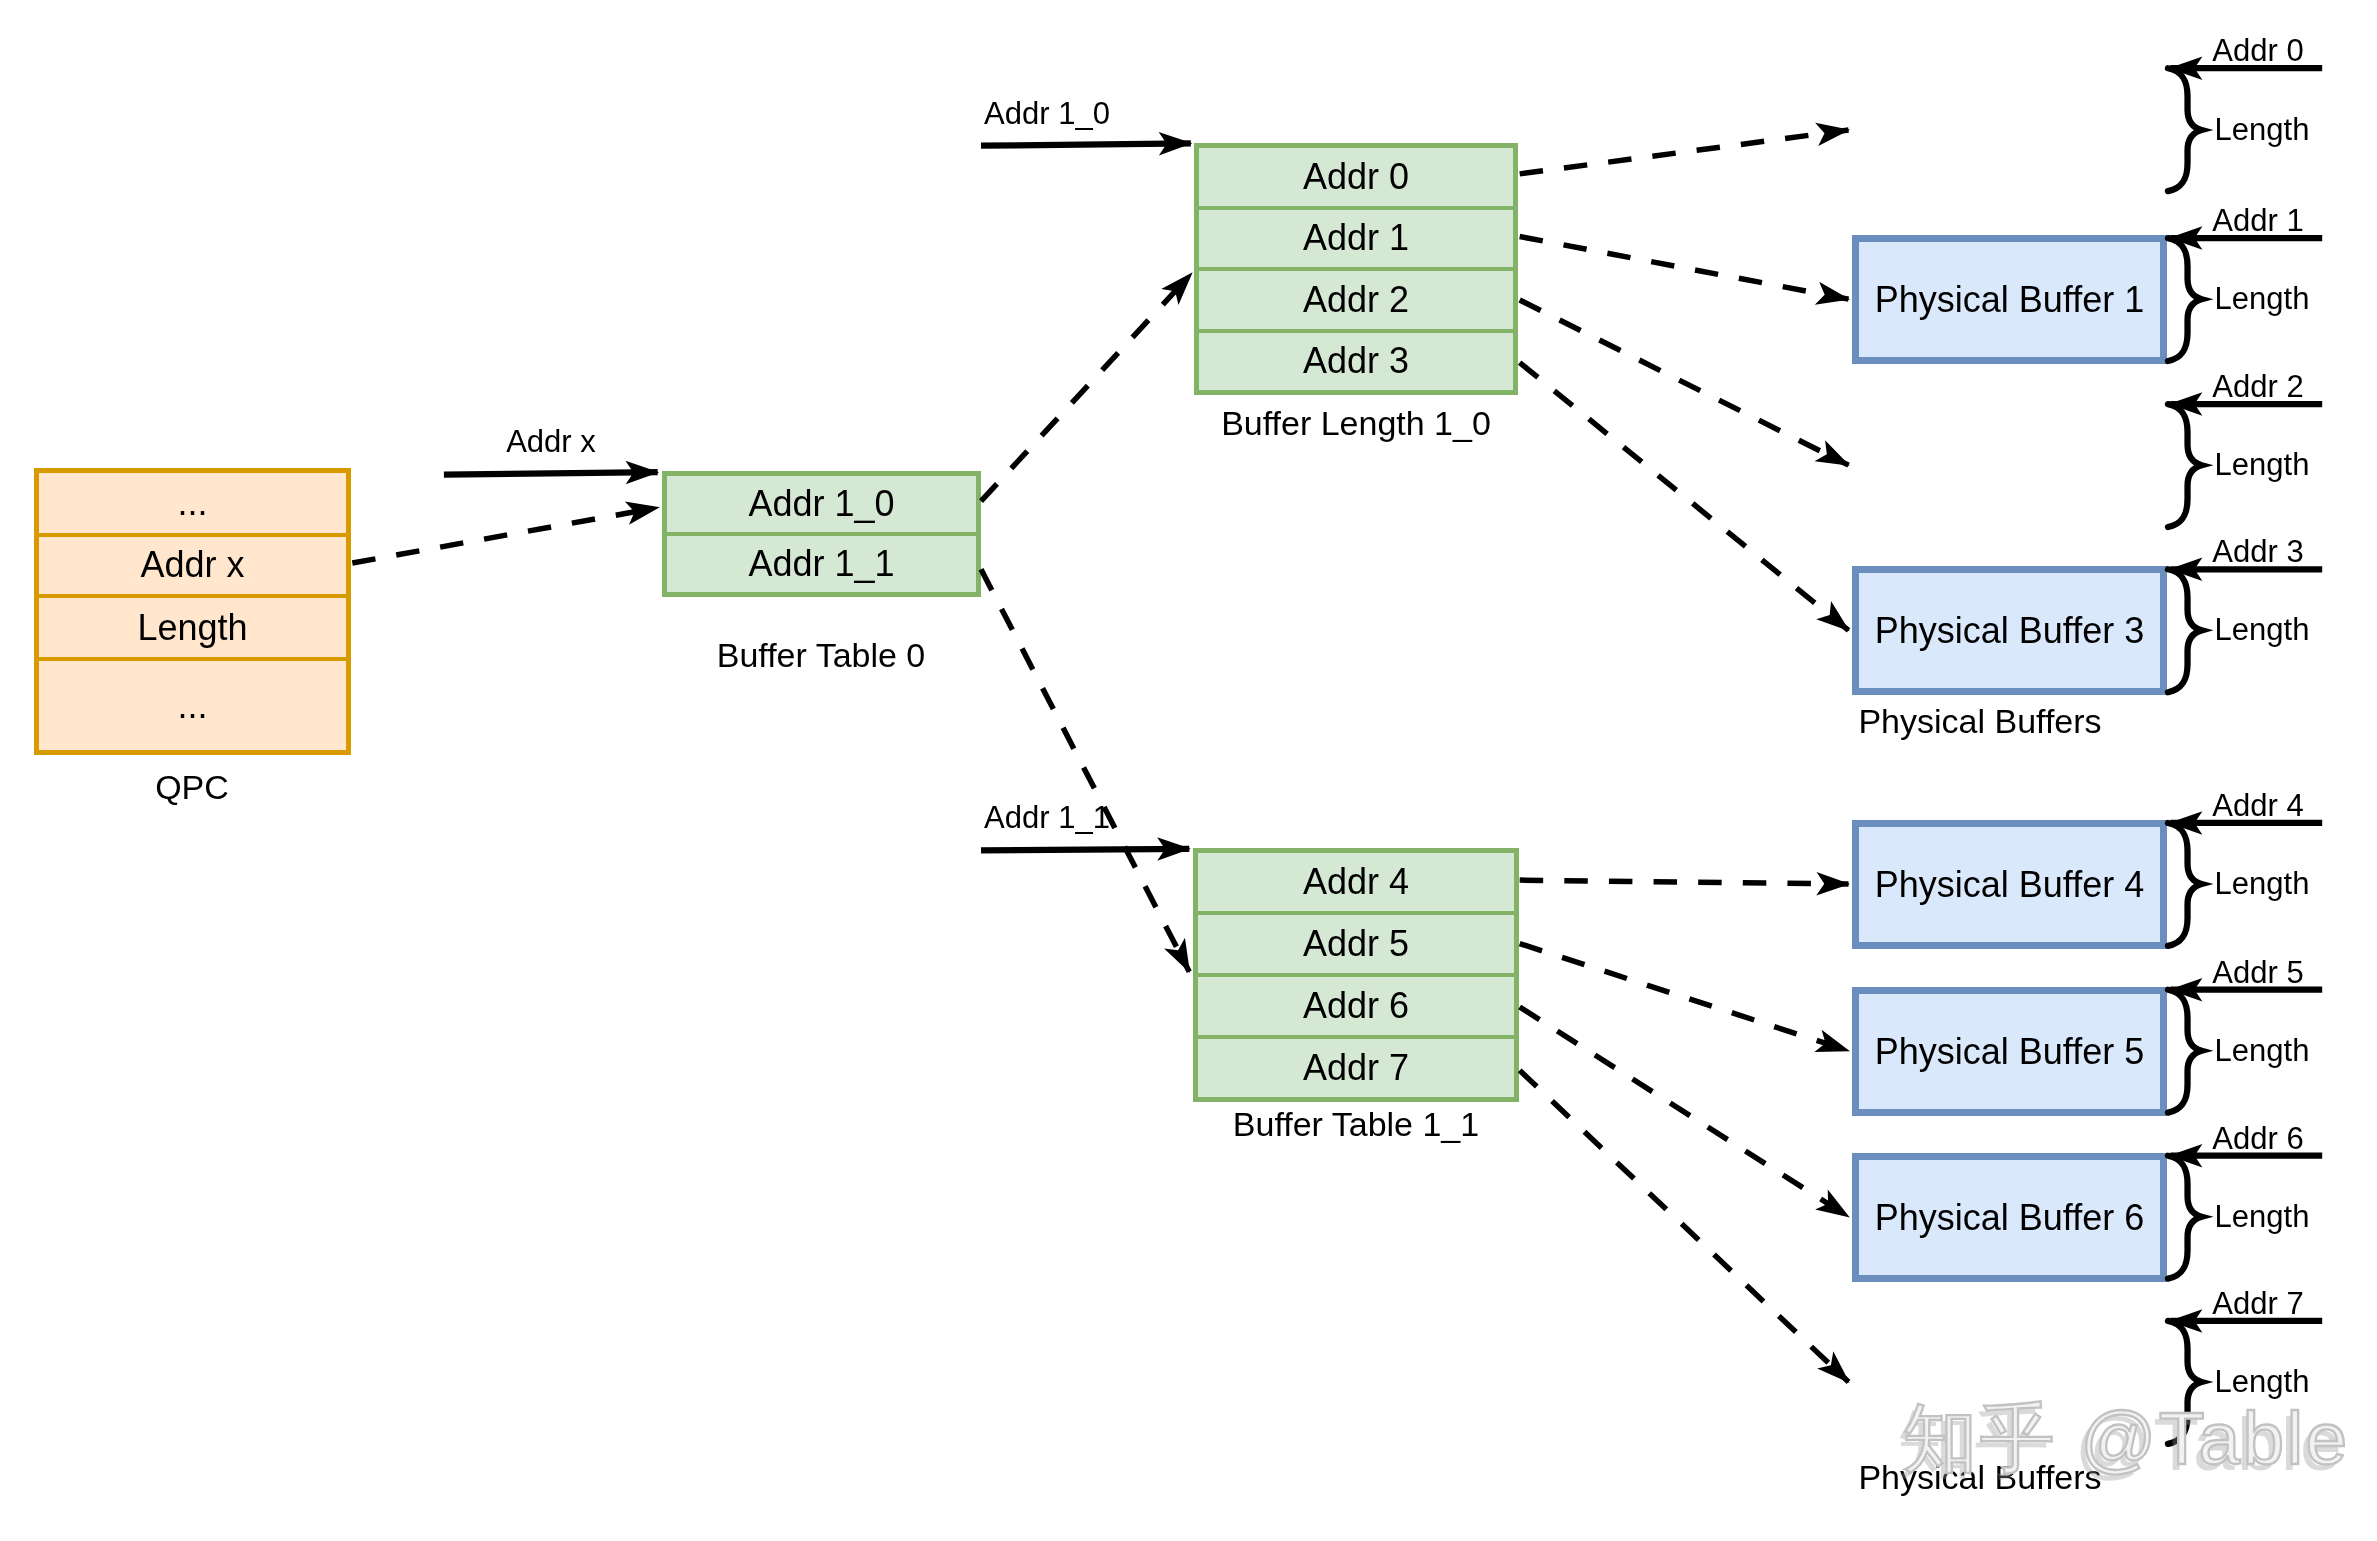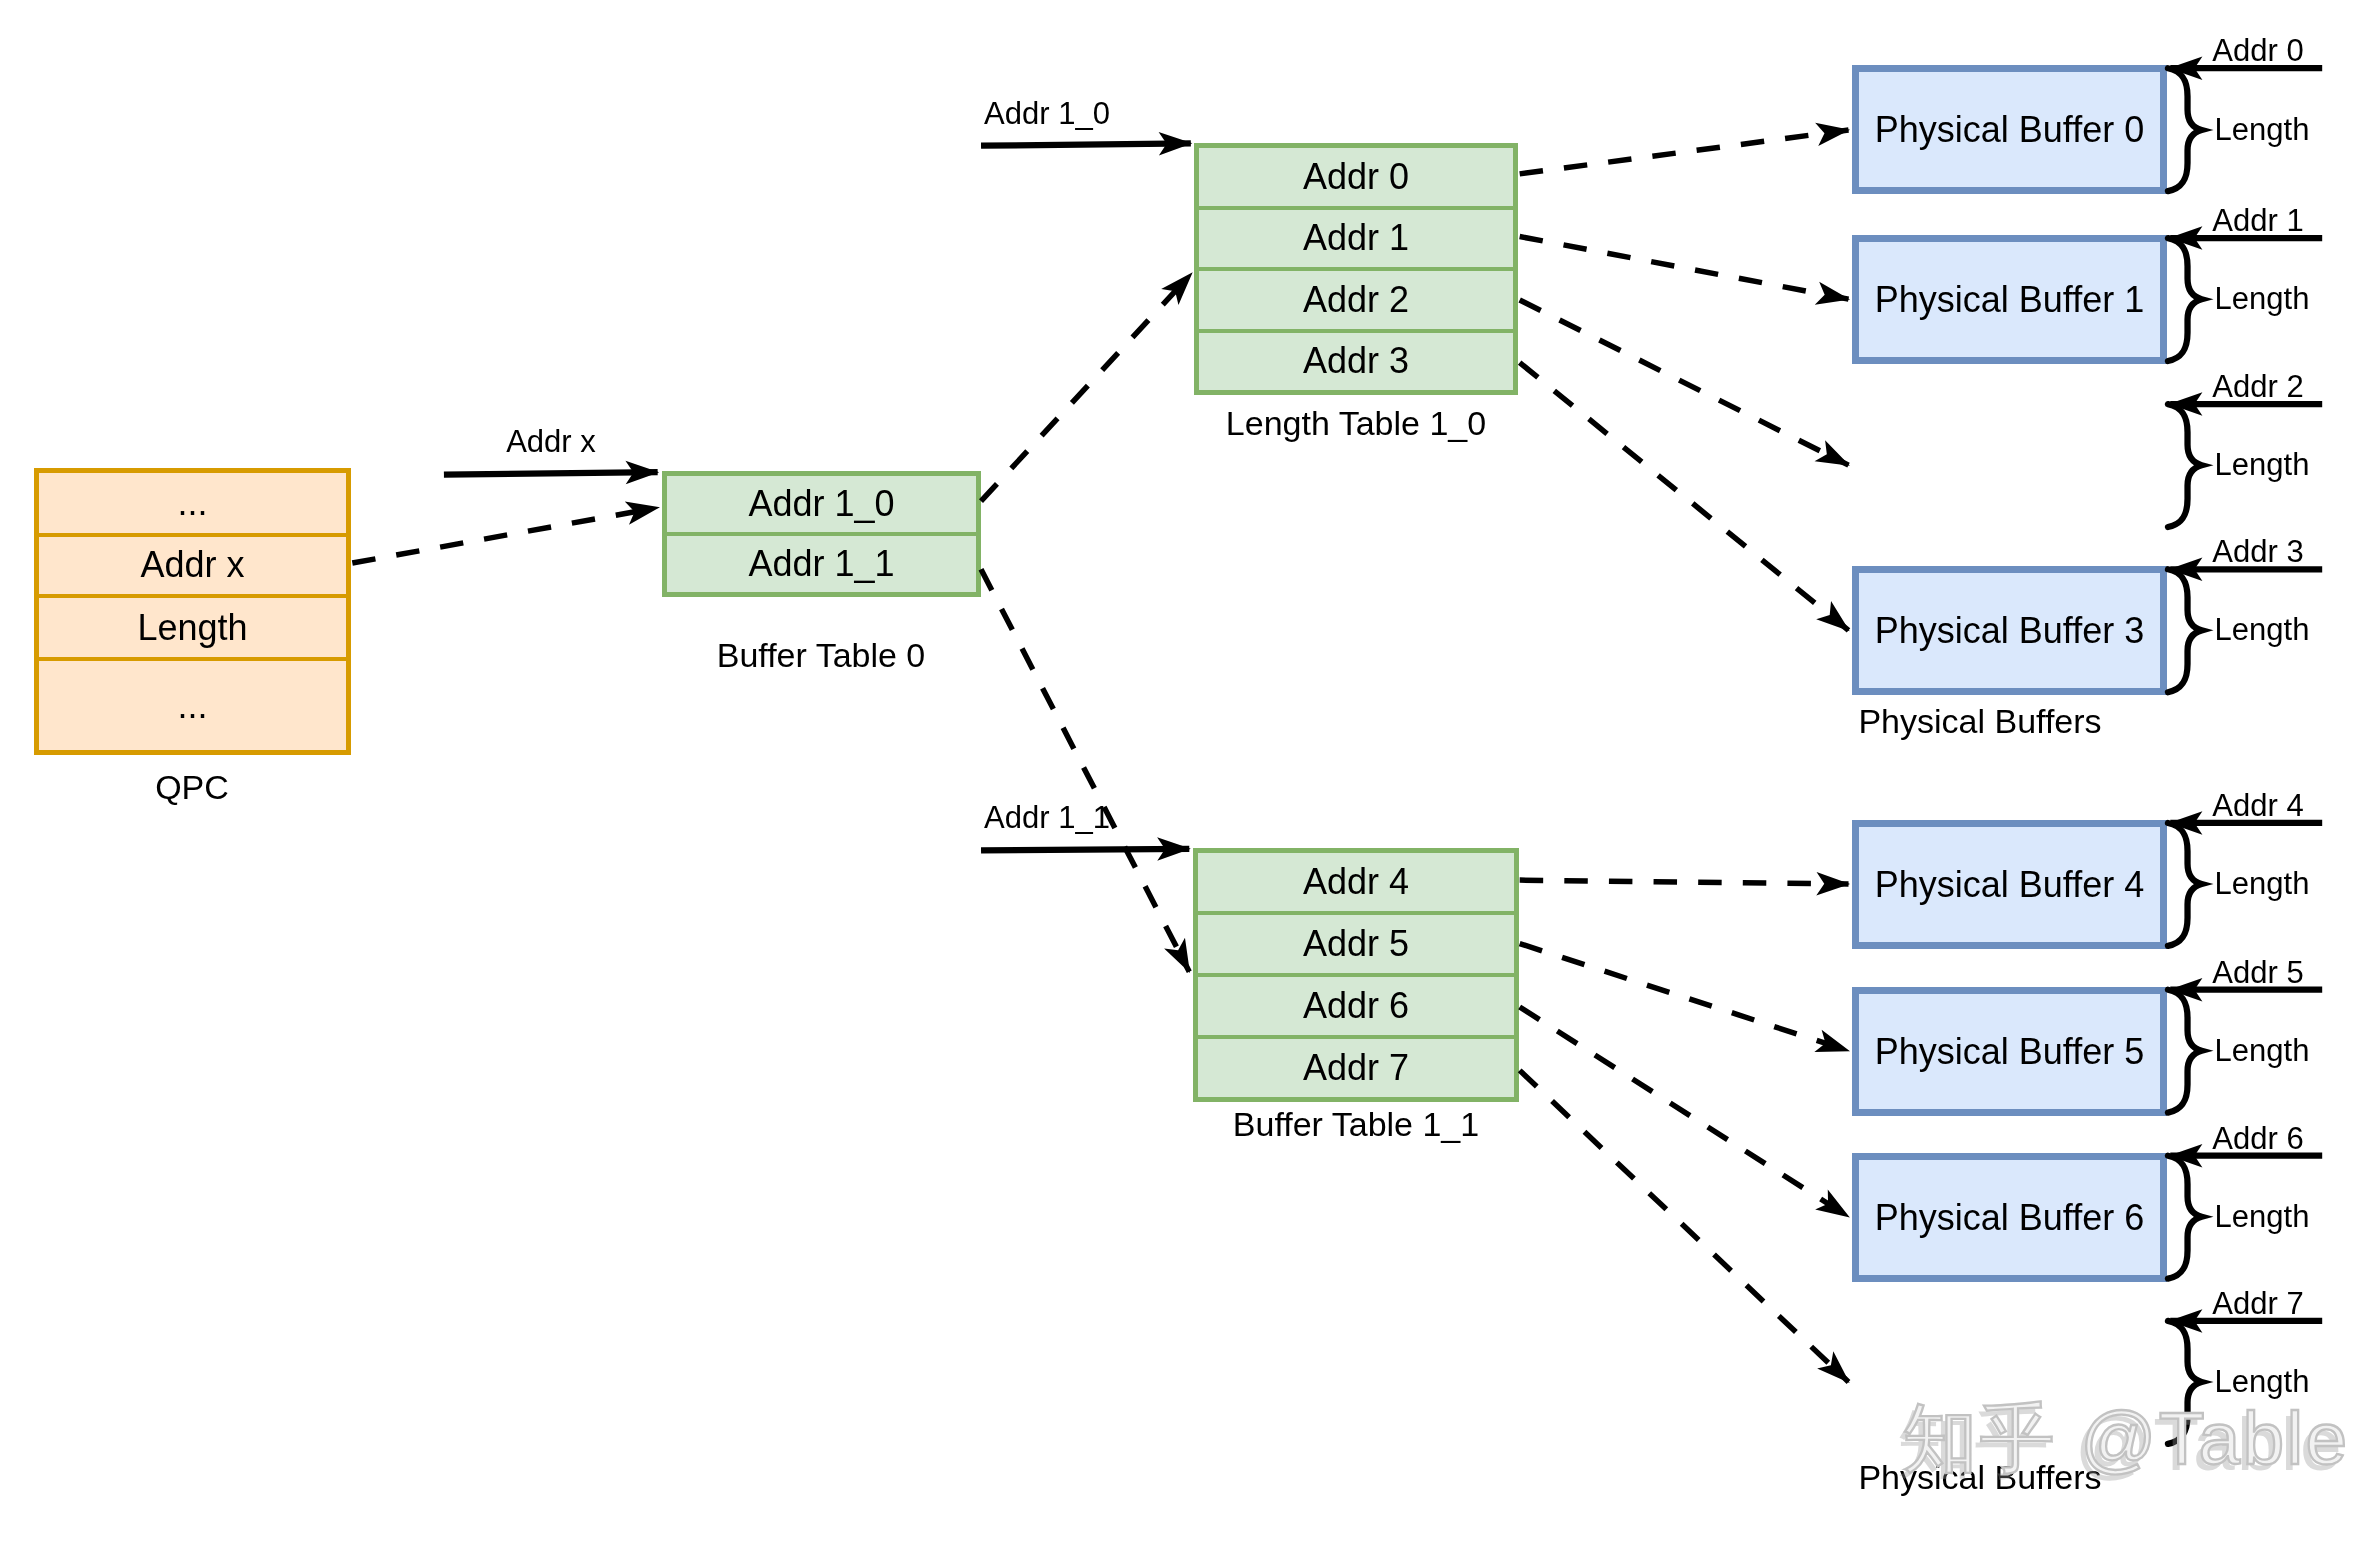--- a/index.html
+++ b/index.html
@@ -58,31 +58,30 @@
     <div class="row" style="flex:1">Addr 1_1</div>
   </div>
   <div class="cap" style="left:821px; top:656px;">Buffer Table 0</div>
 
   <div class="tbl green" style="left:1194px; top:143px; width:324px; height:252px;">
     <div class="row" style="flex:1">Addr 0</div>
     <div class="row" style="flex:1">Addr 1</div>
     <div class="row" style="flex:1">Addr 2</div>
     <div class="row" style="flex:1">Addr 3</div>
   </div>
-  <div class="cap" style="left:1356px; top:424px;">Length Table 1_0</div>
+  <div class="cap" style="left:1356px; top:424px;">Buffer Length 1_0</div>
 
   <div class="tbl green" style="left:1193px; top:848px; width:326px; height:254px;">
     <div class="row" style="flex:1">Addr 4</div>
     <div class="row" style="flex:1">Addr 5</div>
     <div class="row" style="flex:1">Addr 6</div>
     <div class="row" style="flex:1">Addr 7</div>
   </div>
   <div class="cap" style="left:1356px; top:1125px;">Buffer Table 1_1</div>
 
-  <div class="pbuf" style="top:65px;">Physical Buffer 0</div>
   <div class="pbuf" style="top:235px;">Physical Buffer 1</div>
   <div class="pbuf" style="top:566px;">Physical Buffer 3</div>
   <div class="pbuf" style="top:820px;">Physical Buffer 4</div>
   <div class="pbuf" style="top:987px;">Physical Buffer 5</div>
   <div class="pbuf" style="top:1153px;">Physical Buffer 6</div>
 
   <div class="cap" style="left:1980px; top:722px;">Physical Buffers</div>
   <div class="cap" style="left:1980px; top:1478px;">Physical Buffers</div>
 
   <div class="lbl" style="left:551px;  top:442px;">Addr x</div>

